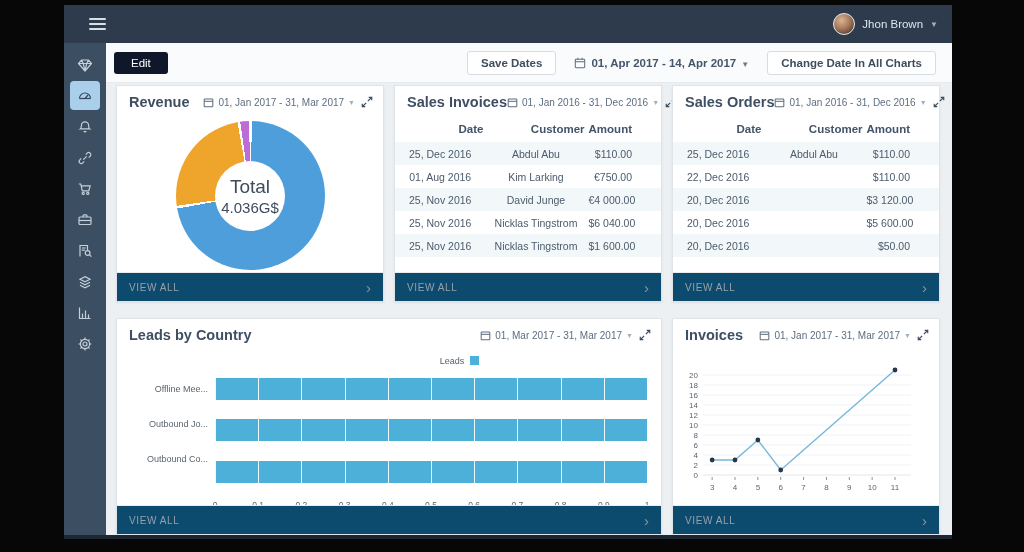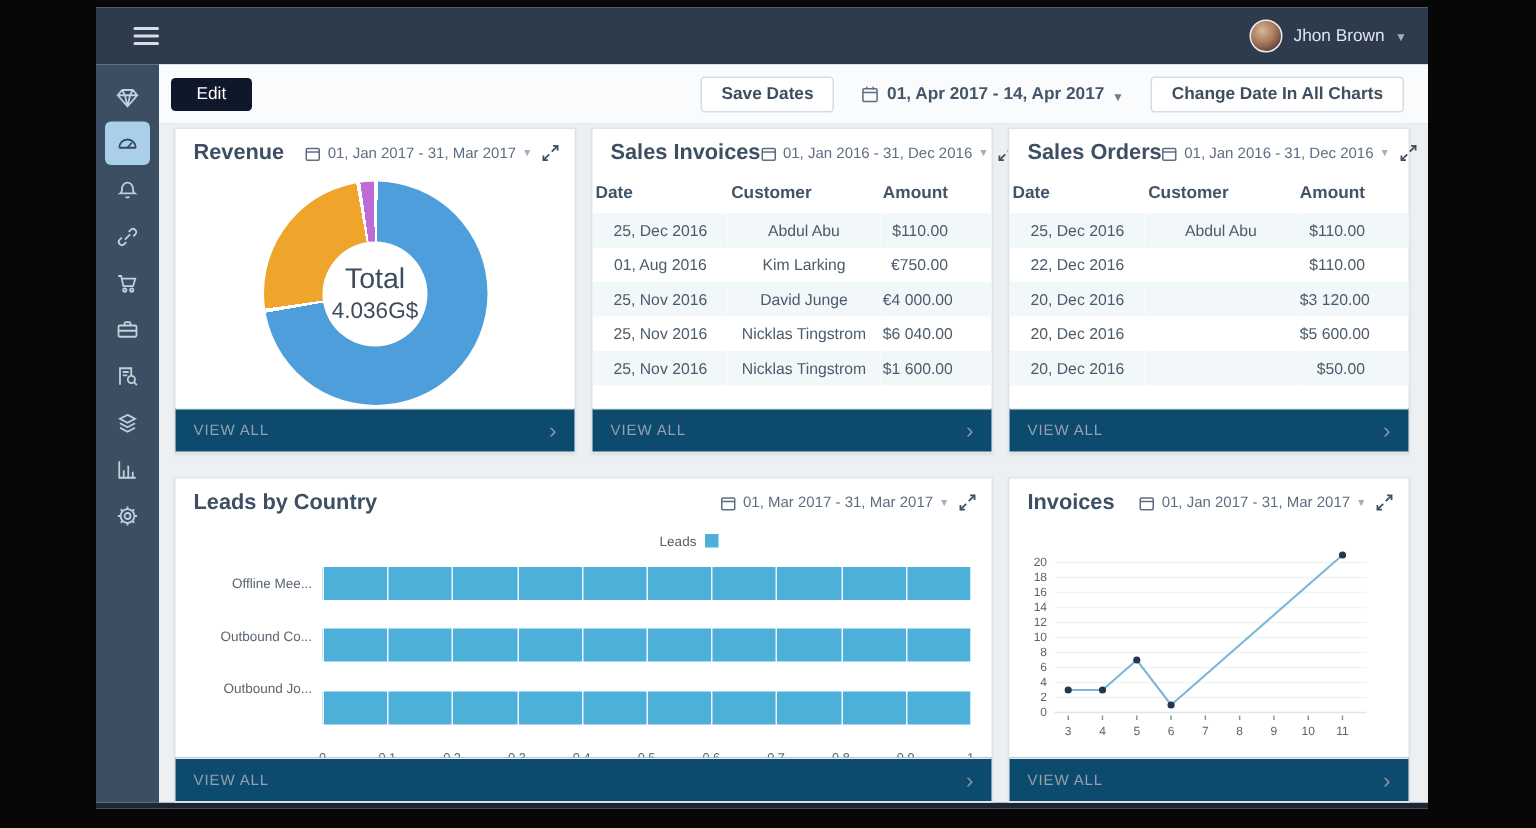--- a/index.html
+++ b/index.html
@@ -48,21 +48,21 @@
   .head-date { display:flex; align-items:center; gap:4px; font-size:10px; color:#5d6e80; cursor:pointer; white-space:nowrap; }
   .head-date .caret { font-size:7px; }
   .expand-btn { display:flex; cursor:pointer; }
 
   .card-foot { position:absolute; left:0; right:0; bottom:0; height:29px; border-top:1px solid #e9edf0; display:flex; align-items:center; justify-content:space-between; padding:0 12px; cursor:pointer; background:#0c4a6e; }
   .viewall { font-size:10px; letter-spacing:.6px; color:#96a1ab; }
   .foot-arrow { font-size:15px; color:#8a95a0; line-height:1; }
 
   
   .tbl { width:100%; border-collapse:collapse; table-layout:fixed; }
-  .tbl th { font-size:11.5px; font-weight:bold; color:#42536a; padding:5px 2px 7px; text-align:left; }
+  .tbl th { font-size:11.5px; font-weight:bold; color:#42536a; padding:5px 2px 7px; text-align:right; }
   .tbl td { font-size:10.5px; color:#4b5b6b; padding:5.5px 2px; text-align:center; overflow:hidden; white-space:nowrap; }
   .tbl th:last-child, .tbl td:last-child { text-align:right; padding-right:29px; }
   .tbl tbody tr:nth-child(odd) { background:#f2f7fa; }
   .col-date{width:34%;} .col-cust{width:38%;} .col-amt{width:28%;}
 
   
   .donut-wrap { display:flex; justify-content:center; padding-top:3px; }
   .donut { position:relative; width:149px; height:149px; border-radius:50%; }
   .donut-hole { position:absolute; left:50%; top:50%; width:70px; height:70px; margin:-35px 0 0 -35px; background:#fff; border-radius:50%; display:flex; flex-direction:column; align-items:center; justify-content:center; }
   .donut-total-label { font-size:19px; color:#3e4d5e; }
@@ -381,22 +381,22 @@
           </span>
         </div>
         <div class="leads-body">
           <div class="legend">
             <span class="legend-label">Leads</span>
             <span class="legend-swatch" id="legend-swatch" style="background: rgb(76, 176, 217);"></span>
           </div>
           <div class="bplot">
             <div class="blabels" id="blabels">
                 <div class="blabel">Offline Mee...</div>
+                <div class="blabel">Outbound Jo...</div>
                 <div class="blabel">Outbound Co...</div>
-                <div class="blabel">Outbound Jo...</div>
               </div>
             <div class="btracks" id="btracks">
                 <div class="btrack">
                   <div class="bbar" style="width: 100%; background: rgb(76, 176, 217);"></div>
                 </div>
                 <div class="btrack">
                   <div class="bbar" style="width: 100%; background: rgb(76, 176, 217);"></div>
                 </div>
                 <div class="btrack">
                   <div class="bbar" style="width: 100%; background: rgb(76, 176, 217);"></div>

